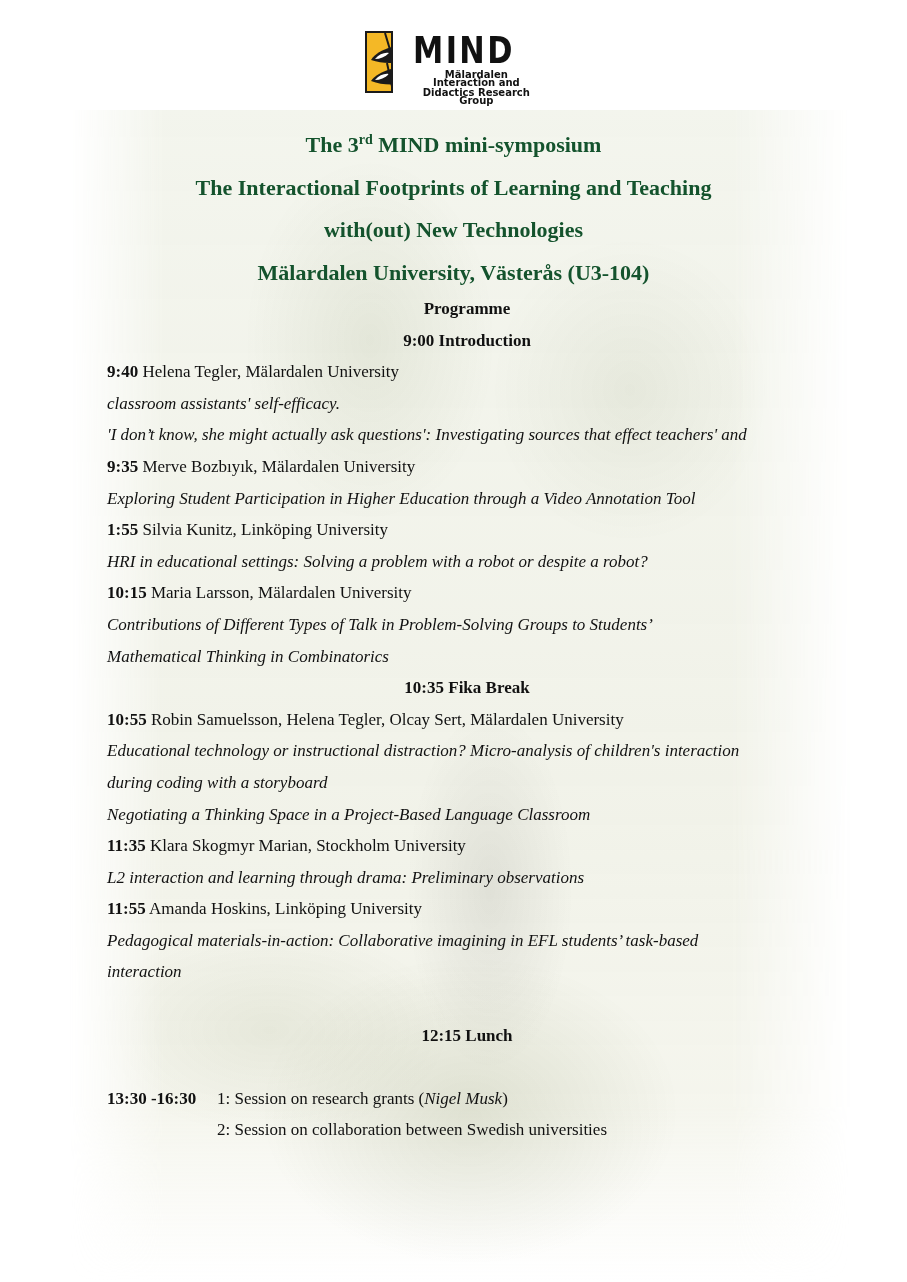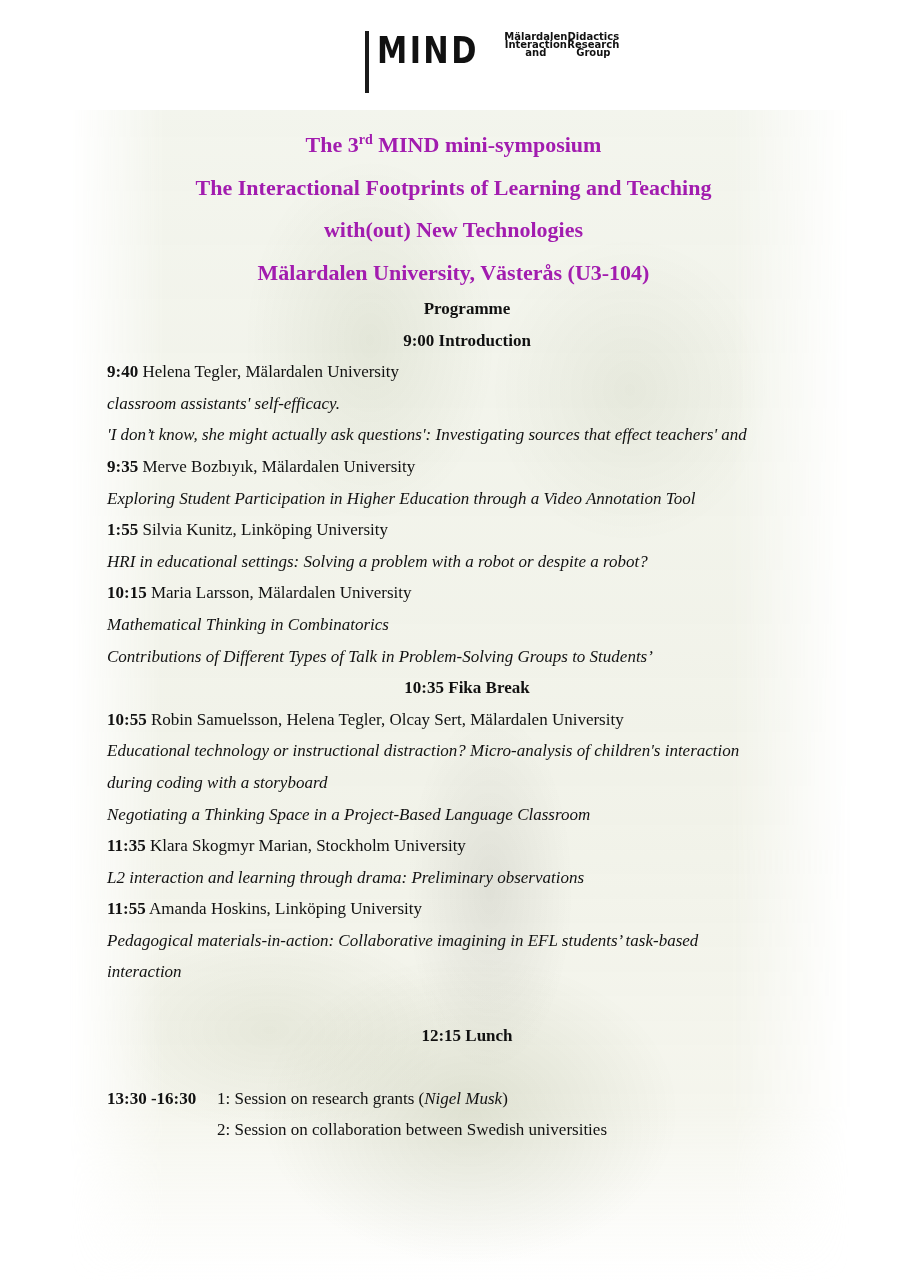--- a/index.html
+++ b/index.html
@@ -40,23 +40,23 @@
     }
     .logo-mark {
       width: 64px; height: 62px;
       box-sizing: border-box;
       border: 2px solid #1a1a1a;
       background: #f4b826;
       position: relative;
       overflow: hidden;
     }
     .logo-text {
-      margin-left: 8px;
+      margin-left: 20px;
       display: flex;
-      flex-direction: row;
+      flex-direction: column;
     }
     .logo-word {
       font-family: "DejaVu Sans", sans-serif;
       font-weight: bold;
       font-size: 38px;
       line-height: 38px;
       letter-spacing: 3px;
       color: #111;
       transform: scaleX(0.8);
       transform-origin: left top;
@@ -75,21 +75,21 @@
     .title-block {
       position: absolute;
       left: 0; top: 124px;
       width: 907px;
       text-align: center;
     }
     .title-line {
       font-weight: bold;
       font-size: 22px;
       line-height: 42.5px;
-      color: #a21caf;
+      color: #14532d;
     }
     .title-line sup { font-size: 14px; line-height: 0; vertical-align: 8px; }
 
     
     .programme {
       position: absolute;
       left: 107px; top: 293px;
       width: 720px;
       font-size: 17px;
     }
@@ -164,22 +164,22 @@
     <div class="line">
       <span class="b">1:55</span>
       <span>Silvia Kunitz, Linköping University</span>
     </div>
     <div class="line it">HRI in educational settings: Solving a problem with a robot or despite a robot?</div>
 
     <div class="line">
       <span class="b">10:15</span>
       <span>Maria Larsson, Mälardalen University</span>
     </div>
+    <div class="line it">Contributions of Different Types of Talk in Problem-Solving Groups to Students’</div>
     <div class="line it">Mathematical Thinking in Combinatorics</div>
-    <div class="line it">Contributions of Different Types of Talk in Problem-Solving Groups to Students’</div>
 
     <div class="line b">
       <span>10:35</span>
       <span>Fika Break</span>
     </div>
 
     <div class="line">
       <span class="b">10:55</span>
       <span>Robin Samuelsson, Helena Tegler, Olcay Sert, Mälardalen University</span>
     </div>

